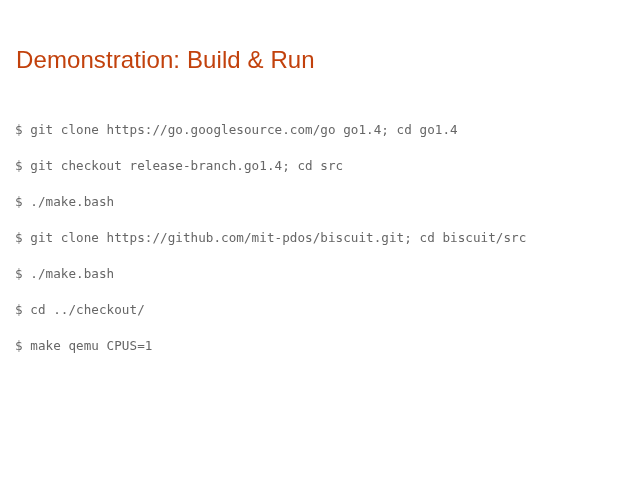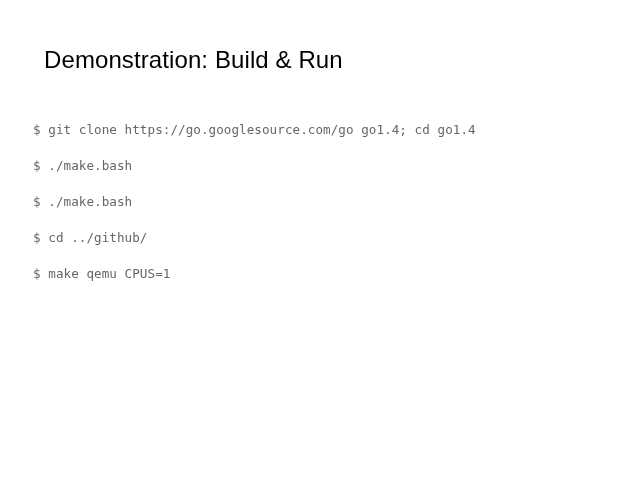--- a/index.html
+++ b/index.html
@@ -17,33 +17,33 @@
   .slide {
     position: absolute;
     left: 0;
     top: 0;
     width: 638px;
     height: 478px;
     background: #ffffff;
   }
   .slide-title {
     position: absolute;
-    left: 44px;
+    left: 16px;
     top: 46px;
     font-family: "Liberation Sans", sans-serif;
     font-size: 24px;
     font-weight: 400;
-    color: #000000;
+    color: #c2410c;
     letter-spacing: 0.1px;
     white-space: nowrap;
     line-height: 28px;
   }
   .command-list {
     position: absolute;
-    left: 33px;
+    left: 15px;
     top: 112px;
     width: 600px;
   }
   .command-line {
     display: block;
     font-family: "DejaVu Sans Mono", "Liberation Mono", monospace;
     font-size: 12.6px;
     font-weight: 400;
     color: #666666;
     line-height: 36px;
@@ -62,26 +62,28 @@
 <body>
 
 <div class="slide">
 
   <div class="slide-title">Demonstration: Build &amp; Run</div>
 
   <div class="command-list">
 
     <div class="command-line"><span class="prompt-sigil">$</span> <span class="command-text">git clone https://go.googlesource.com/go go1.4; cd go1.4</span></div>
 
+    <div class="command-line"><span class="prompt-sigil">$</span> <span class="command-text">git checkout release-branch.go1.4; cd src</span></div>
 
     <div class="command-line"><span class="prompt-sigil">$</span> <span class="command-text">./make.bash</span></div>
 
 
+    <div class="command-line"><span class="prompt-sigil">$</span> <span class="command-text">git clone https://github.com/mit-pdos/biscuit.git; cd biscuit/src</span></div>
 
     <div class="command-line"><span class="prompt-sigil">$</span> <span class="command-text">./make.bash</span></div>
 
-    <div class="command-line"><span class="prompt-sigil">$</span> <span class="command-text">cd ../github/</span></div>
+    <div class="command-line"><span class="prompt-sigil">$</span> <span class="command-text">cd ../checkout/</span></div>
 
     <div class="command-line"><span class="prompt-sigil">$</span> <span class="command-text">make qemu CPUS=1</span></div>
 
   </div>
 
 </div>
 
 </body></html>

